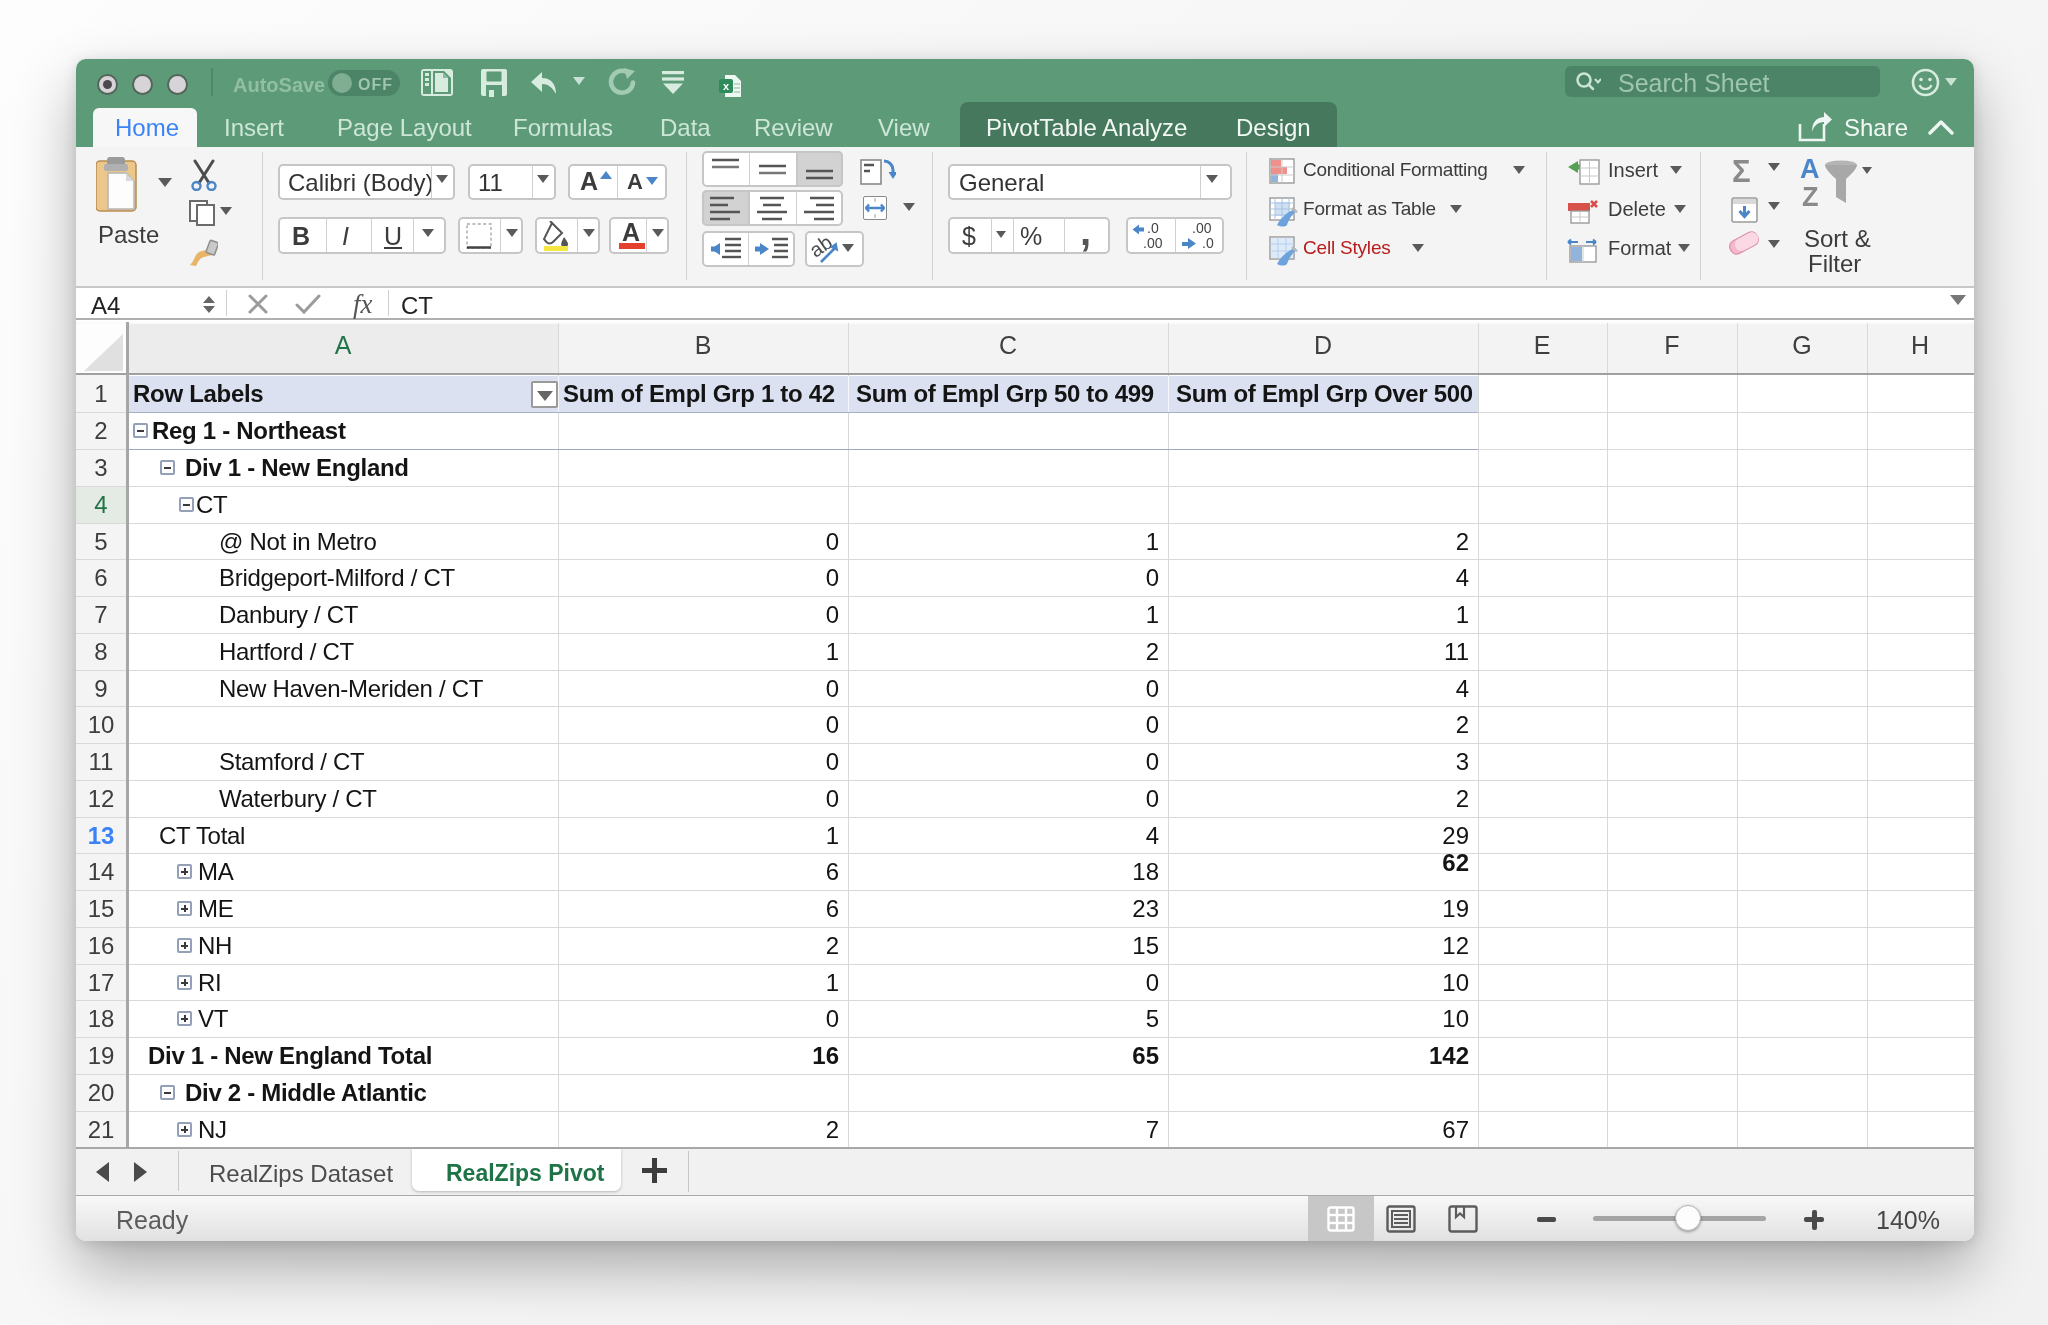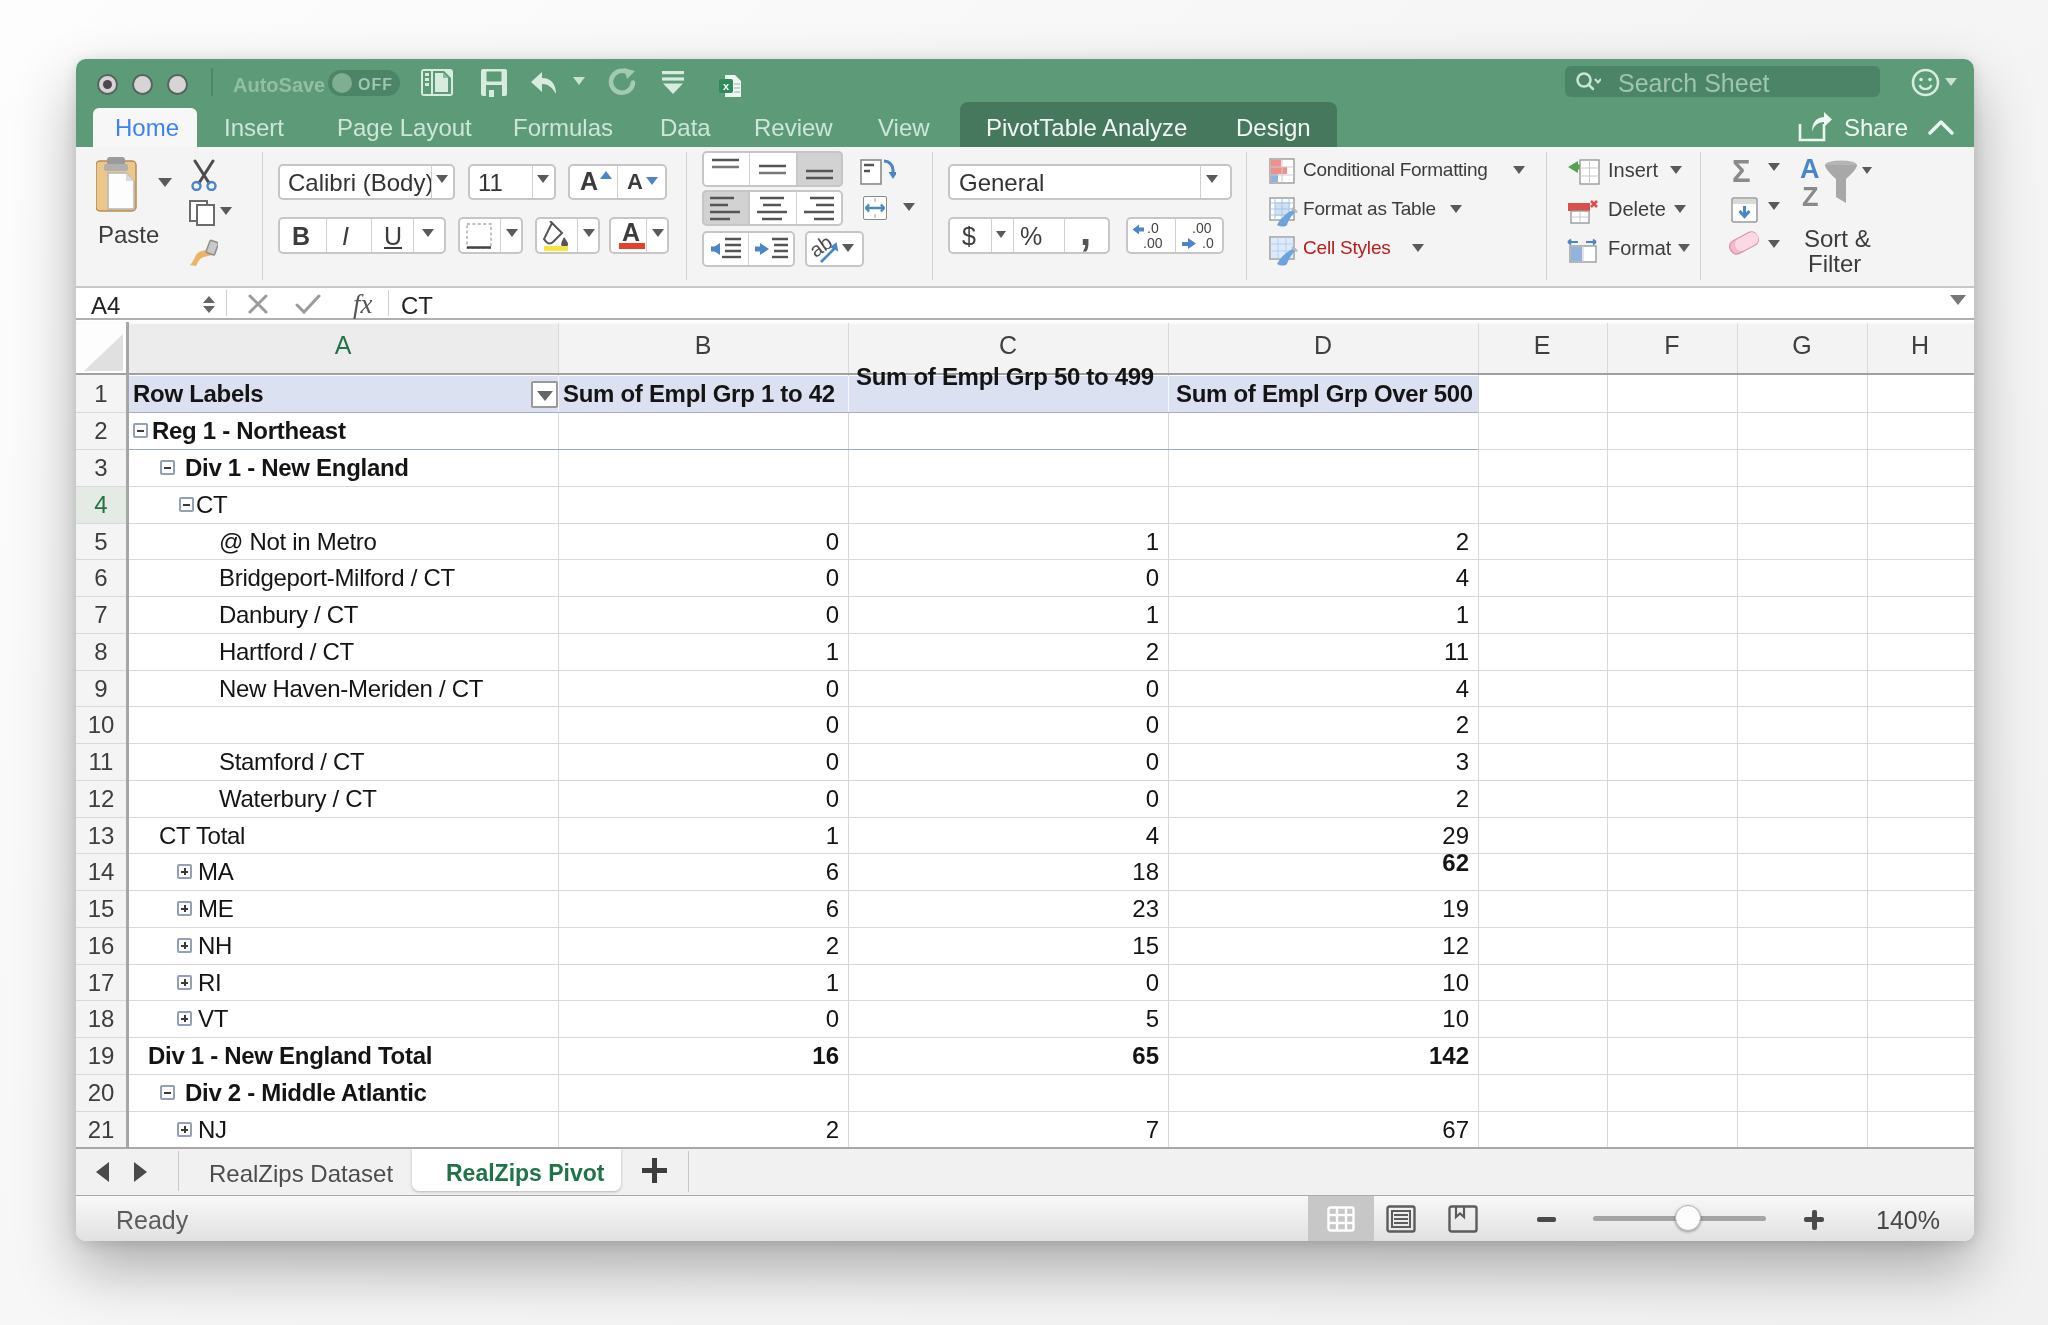--- a/index.html
+++ b/index.html
@@ -430,21 +430,21 @@
   <div class="rown" style="top:574px;height:37px;line-height:37px;color:#3d3d3d;font-weight:400;">8</div>
   <div class="hl" style="left:0;top:574px;width:50px;"></div>
   <div class="rown" style="top:611px;height:37px;line-height:37px;color:#3d3d3d;font-weight:400;">9</div>
   <div class="hl" style="left:0;top:611px;width:50px;"></div>
   <div class="rown" style="top:647px;height:37px;line-height:37px;color:#3d3d3d;font-weight:400;">10</div>
   <div class="hl" style="left:0;top:647px;width:50px;"></div>
   <div class="rown" style="top:684px;height:37px;line-height:37px;color:#3d3d3d;font-weight:400;">11</div>
   <div class="hl" style="left:0;top:684px;width:50px;"></div>
   <div class="rown" style="top:721px;height:37px;line-height:37px;color:#3d3d3d;font-weight:400;">12</div>
   <div class="hl" style="left:0;top:721px;width:50px;"></div>
-  <div class="rown" style="top:758px;height:37px;line-height:37px;color:#404040;font-weight:400;">13</div>
+  <div class="rown" style="top:758px;height:37px;line-height:37px;color:#3b82f6;font-weight:700;">13</div>
   <div class="hl" style="left:0;top:758px;width:50px;"></div>
   <div class="rown" style="top:794px;height:37px;line-height:37px;color:#3d3d3d;font-weight:400;">14</div>
   <div class="hl" style="left:0;top:794px;width:50px;"></div>
   <div class="rown" style="top:831px;height:37px;line-height:37px;color:#3d3d3d;font-weight:400;">15</div>
   <div class="hl" style="left:0;top:831px;width:50px;"></div>
   <div class="rown" style="top:868px;height:37px;line-height:37px;color:#3d3d3d;font-weight:400;">16</div>
   <div class="hl" style="left:0;top:868px;width:50px;"></div>
   <div class="rown" style="top:905px;height:37px;line-height:37px;color:#3d3d3d;font-weight:400;">17</div>
   <div class="hl" style="left:0;top:905px;width:50px;"></div>
   <div class="rown" style="top:941px;height:37px;line-height:37px;color:#3d3d3d;font-weight:400;">18</div>
@@ -485,21 +485,21 @@
   <div class="hl" style="left:53px;top:1015px;width:1845px;"></div>
   <div class="hl" style="left:53px;top:1052px;width:1845px;"></div>
   <div class="a" style="left:53px;top:317px;width:1349px;height:36px;background:#dbe1f0;"></div>
   <div class="a" style="left:482px;top:317px;width:1px;height:36px;background:rgba(255,255,255,.7);"></div>
   <div class="a" style="left:772px;top:317px;width:1px;height:36px;background:rgba(255,255,255,.7);"></div>
   <div class="a" style="left:1092px;top:317px;width:1px;height:36px;background:rgba(255,255,255,.7);"></div>
   <div class="cell" style="left:57px;top:317px;height:36px;line-height:36px;font-weight:700;">Row Labels</div>
   <div class="a" style="left:455px;top:322px;width:27px;height:27px;background:#fff;border:2px solid #9a9a9a;box-sizing:border-box;border-radius:2px;"></div>
   <div class="a" style="left:461px;top:332px;width:0;height:0;border-left:8px solid transparent;border-right:8px solid transparent;border-top:10px solid #666;"></div>
   <div class="cell" style="left:487px;top:317px;height:36px;line-height:36px;font-weight:700;">Sum of Empl Grp 1 to 42</div>
-  <div class="cell" style="left:780px;top:300px;height:20px;line-height:36px;font-weight:700;">Sum of Empl Grp 50 to 499</div>
+  <div class="cell" style="left:780px;top:317px;height:20px;line-height:36px;font-weight:700;">Sum of Empl Grp 50 to 499</div>
   <div class="cell" style="left:1100px;top:317px;height:36px;line-height:36px;font-weight:700;">Sum of Empl Grp Over 500</div>
   <div class="cell" style="left:76px;top:353px;height:37px;line-height:37px;font-weight:700;">Reg 1 - Northeast</div>
   <div class="pbox" style="left:57px;top:364px;"></div>
   <div class="cell" style="left:109px;top:390px;height:37px;line-height:37px;font-weight:700;">Div 1 - New England</div>
   <div class="pbox" style="left:84px;top:401px;"></div>
   <div class="cell" style="left:120px;top:427px;height:37px;line-height:37px;font-weight:400;">CT</div>
   <div class="pbox" style="left:103px;top:438px;"></div>
   <div class="cell" style="left:143px;top:464px;height:37px;line-height:37px;font-weight:400;">@ Not in Metro</div>
   <div class="num" style="left:603px;top:464px;width:160px;height:37px;line-height:37px;font-weight:400;">0</div>
   <div class="num" style="left:923px;top:464px;width:160px;height:37px;line-height:37px;font-weight:400;">1</div>

